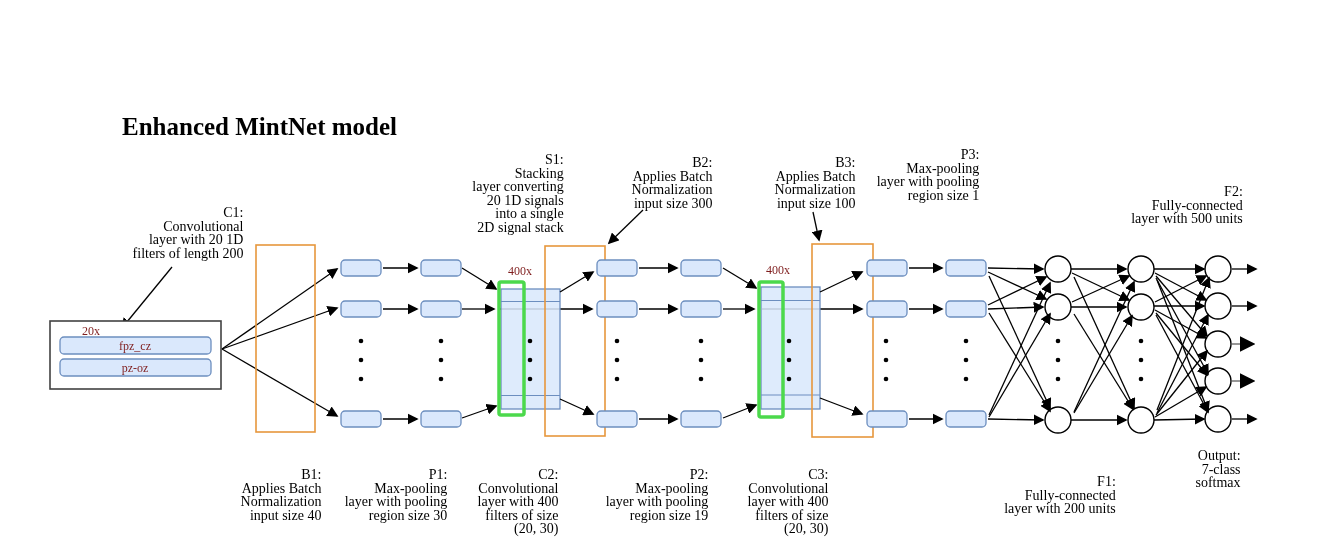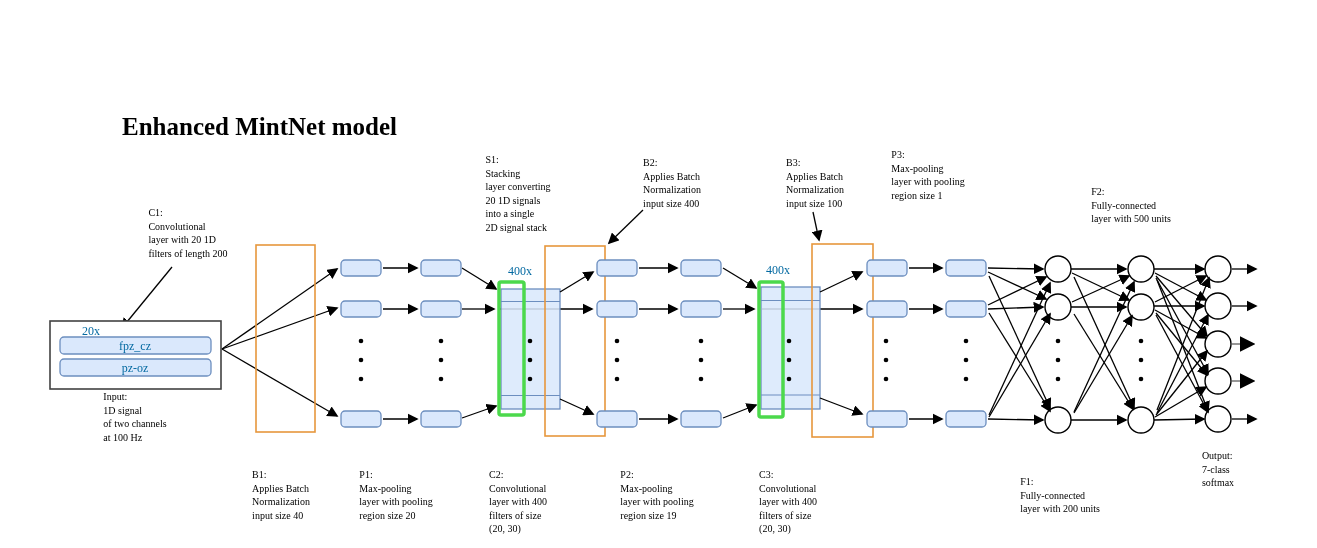--- a/index.html
+++ b/index.html
@@ -1,22 +1,22 @@
 <!DOCTYPE html>
 <html><head>
 <meta charset="utf-8">
 <style>
   html,body{margin:0;padding:0;background:#fff;}
   #canvas{position:relative;width:1317px;height:548px;background:#ffffff;overflow:hidden;
           font-family:Liberation Serif, serif;margin-top:44px;}
   #diagram-svg{position:absolute;left:0;top:0;}
   .title{position:absolute;font-weight:bold;font-size:25px;color:#000;white-space:nowrap;}
-  .lbl{position:absolute;transform:translateX(-50%);text-align:left;font-size:10px;
+  .lbl{position:absolute;transform:translateX(-50%);text-align:right;font-size:14px;
        line-height:13.5px;color:#000;white-space:pre-line;}
-  .chan{position:absolute;transform:translate(-50%,-50%);font-size:12px;color:#0369a1;white-space:nowrap;}
+  .chan{position:absolute;transform:translate(-50%,-50%);font-size:12px;color:#7f1d1d;white-space:nowrap;}
   .fm{fill:#dae8fc;stroke:#6c8ebf;stroke-width:1.3;}
   .stack{fill:#dae8fc;fill-opacity:0.88;stroke:#6c8ebf;stroke-width:1.3;}
   .stackline{stroke:#6c8ebf;stroke-width:1.2;}
   .orangebox{fill:none;stroke:#e6973c;stroke-width:1.6;}
   .greenbox{fill:none;stroke:#4cd94c;stroke-width:3.5;}
   .arrow{stroke:#000;stroke-width:1.3;fill:none;}
   .garrow{stroke:#8c8c8c;stroke-width:1.8;fill:none;}
   .neuron{fill:#fff;stroke:#000;stroke-width:1.4;}
   .dot{fill:#000;}
   .inputbox{fill:#fff;stroke:#424242;stroke-width:1.6;}
@@ -235,68 +235,64 @@
     <line class="arrow" x1="1232" y1="375" x2="1256" y2="375" marker-end="url(#ah)"></line>
   </g>
 </svg>
 
 <div class="title" style="left:122px;top:69px">Enhanced MintNet model</div>
 
 <div class="lbl" style="left:188px;top:162px">C1:
 Convolutional
 layer with 20 1D
 filters of length 200</div>
-<div class="lbl" style="left:135px;top:346px">Input:
-1D signal
-of two channels
-at 100 Hz</div>
 <div class="lbl" style="left:281px;top:424px">B1:
 Applies Batch
 Normalization
 input size 40</div>
 <div class="lbl" style="left:396px;top:424px">P1:
 Max-pooling
 layer with pooling
-region size 20</div>
+region size 30</div>
 <div class="lbl" style="left:518px;top:109px">S1:
 Stacking
 layer converting
 20 1D signals
 into a single
 2D signal stack</div>
 <div class="lbl" style="left:518px;top:424px">C2:
 Convolutional
 layer with 400
 filters of size
 (20, 30)</div>
 <div class="lbl" style="left:672px;top:112px">B2:
 Applies Batch
 Normalization
-input size 400</div>
+input size 300</div>
 <div class="lbl" style="left:657px;top:424px">P2:
 Max-pooling
 layer with pooling
 region size 19</div>
 <div class="lbl" style="left:788px;top:424px">C3:
 Convolutional
 layer with 400
 filters of size
 (20, 30)</div>
 <div class="lbl" style="left:815px;top:112px">B3:
 Applies Batch
 Normalization
 input size 100</div>
 <div class="lbl" style="left:928px;top:104px">P3:
 Max-pooling
 layer with pooling
 region size 1</div>
 <div class="lbl" style="left:1060px;top:431px">F1:
 Fully-connected
 layer with 200 units</div>
-<div class="lbl" style="left:1131px;top:141px">F2:
+<div class="lbl" style="left:1187px;top:141px">F2:
 Fully-connected
 layer with 500 units</div>
 <div class="lbl" style="left:1218px;top:405px">Output:
 7-class
 softmax</div>
 
 <div class="chan" style="left:520px;top:227px">400x</div>
 <div class="chan" style="left:778px;top:226px">400x</div>
 <div class="chan" style="left:91px;top:287px">20x</div>
 <div class="chan" style="left:135px;top:302px">fpz_cz</div>

